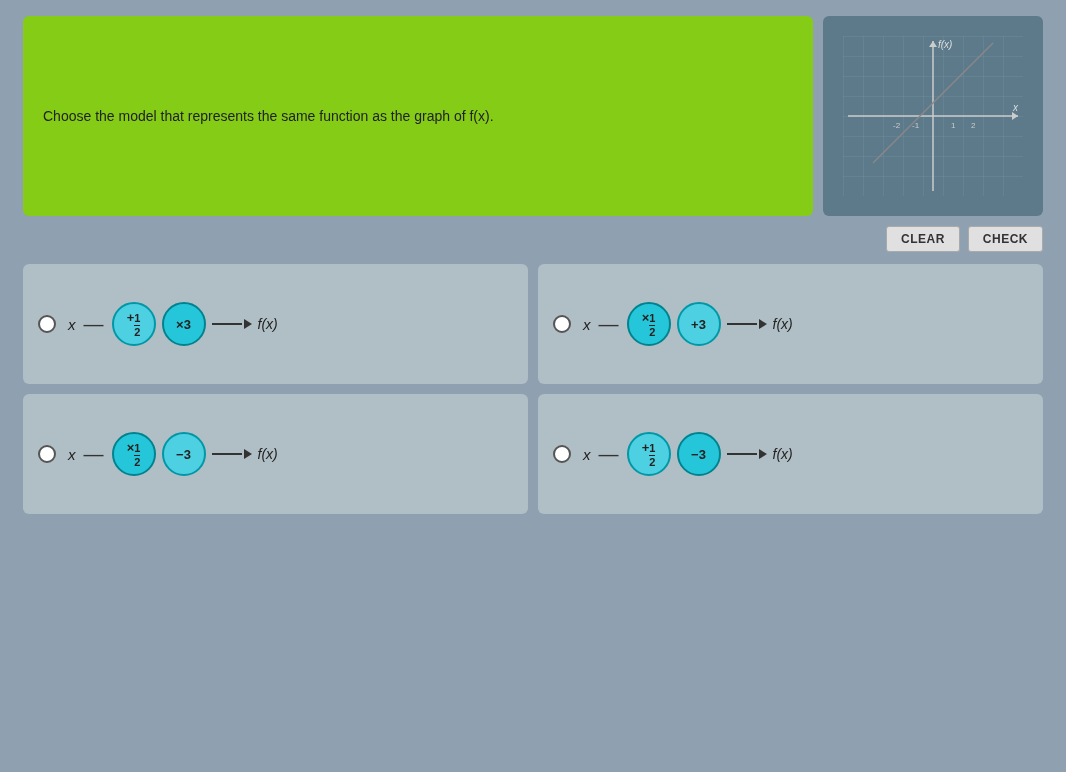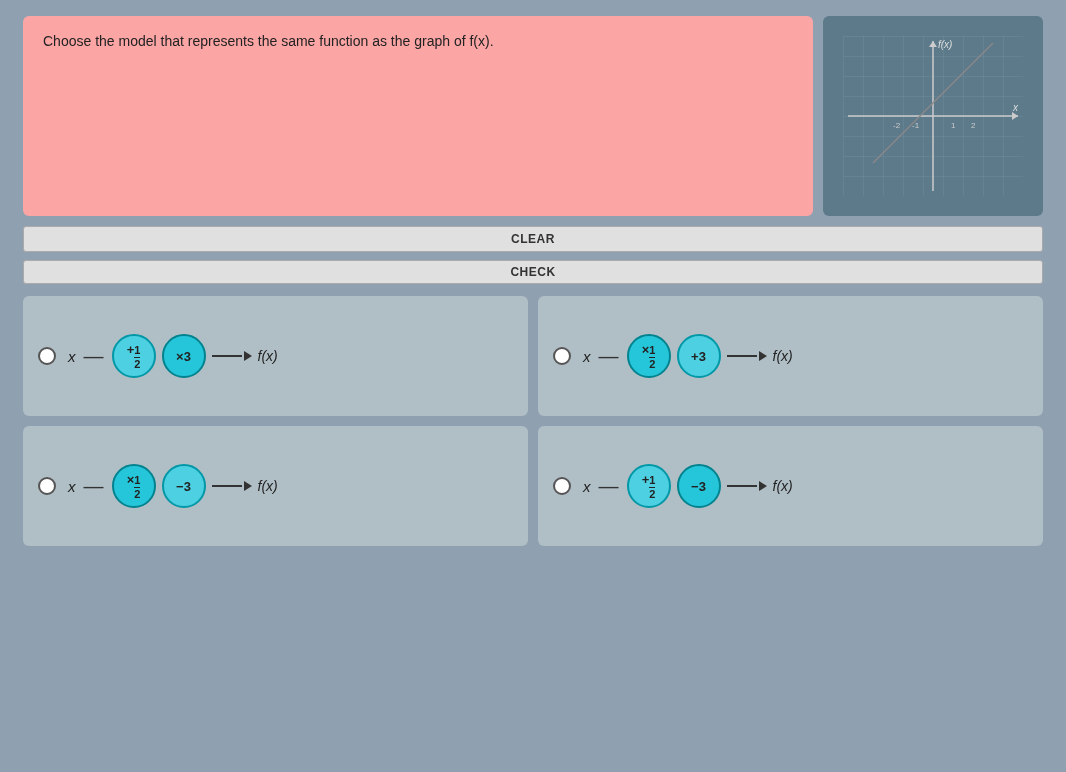--- a/index.html
+++ b/index.html
@@ -18,27 +18,27 @@
       height: 740px;
       background: #8fa0b0;
       position: relative;
     }
     .question-area {
       display: flex;
       gap: 10px;
       margin-bottom: 10px;
     }
     .question-box {
-      background: #fca5a5;
+      background: #84cc16;
       border-radius: 6px;
       padding: 15px 20px;
       flex: 1;
       min-height: 200px;
       display: flex;
-      align-items: flex-start;
+      align-items: center;
     }
     .question-text {
       font-size: 14px;
       color: #222;
       line-height: 1.5;
     }
     .graph-box {
       background: #5c7a8a;
       border-radius: 6px;
       width: 220px;
@@ -50,21 +50,20 @@
     }
     .graph-svg-container {
       width: 180px;
       height: 160px;
     }
     .controls-row {
       display: flex;
       justify-content: flex-end;
       gap: 8px;
       margin-bottom: 12px;
-      flex-direction: column;
     }
     .btn-clear {
       background: #e0e0e0;
       border: 1px solid #aaa;
       border-radius: 3px;
       padding: 5px 14px;
       font-size: 12px;
       font-weight: bold;
       cursor: pointer;
       color: #333;

